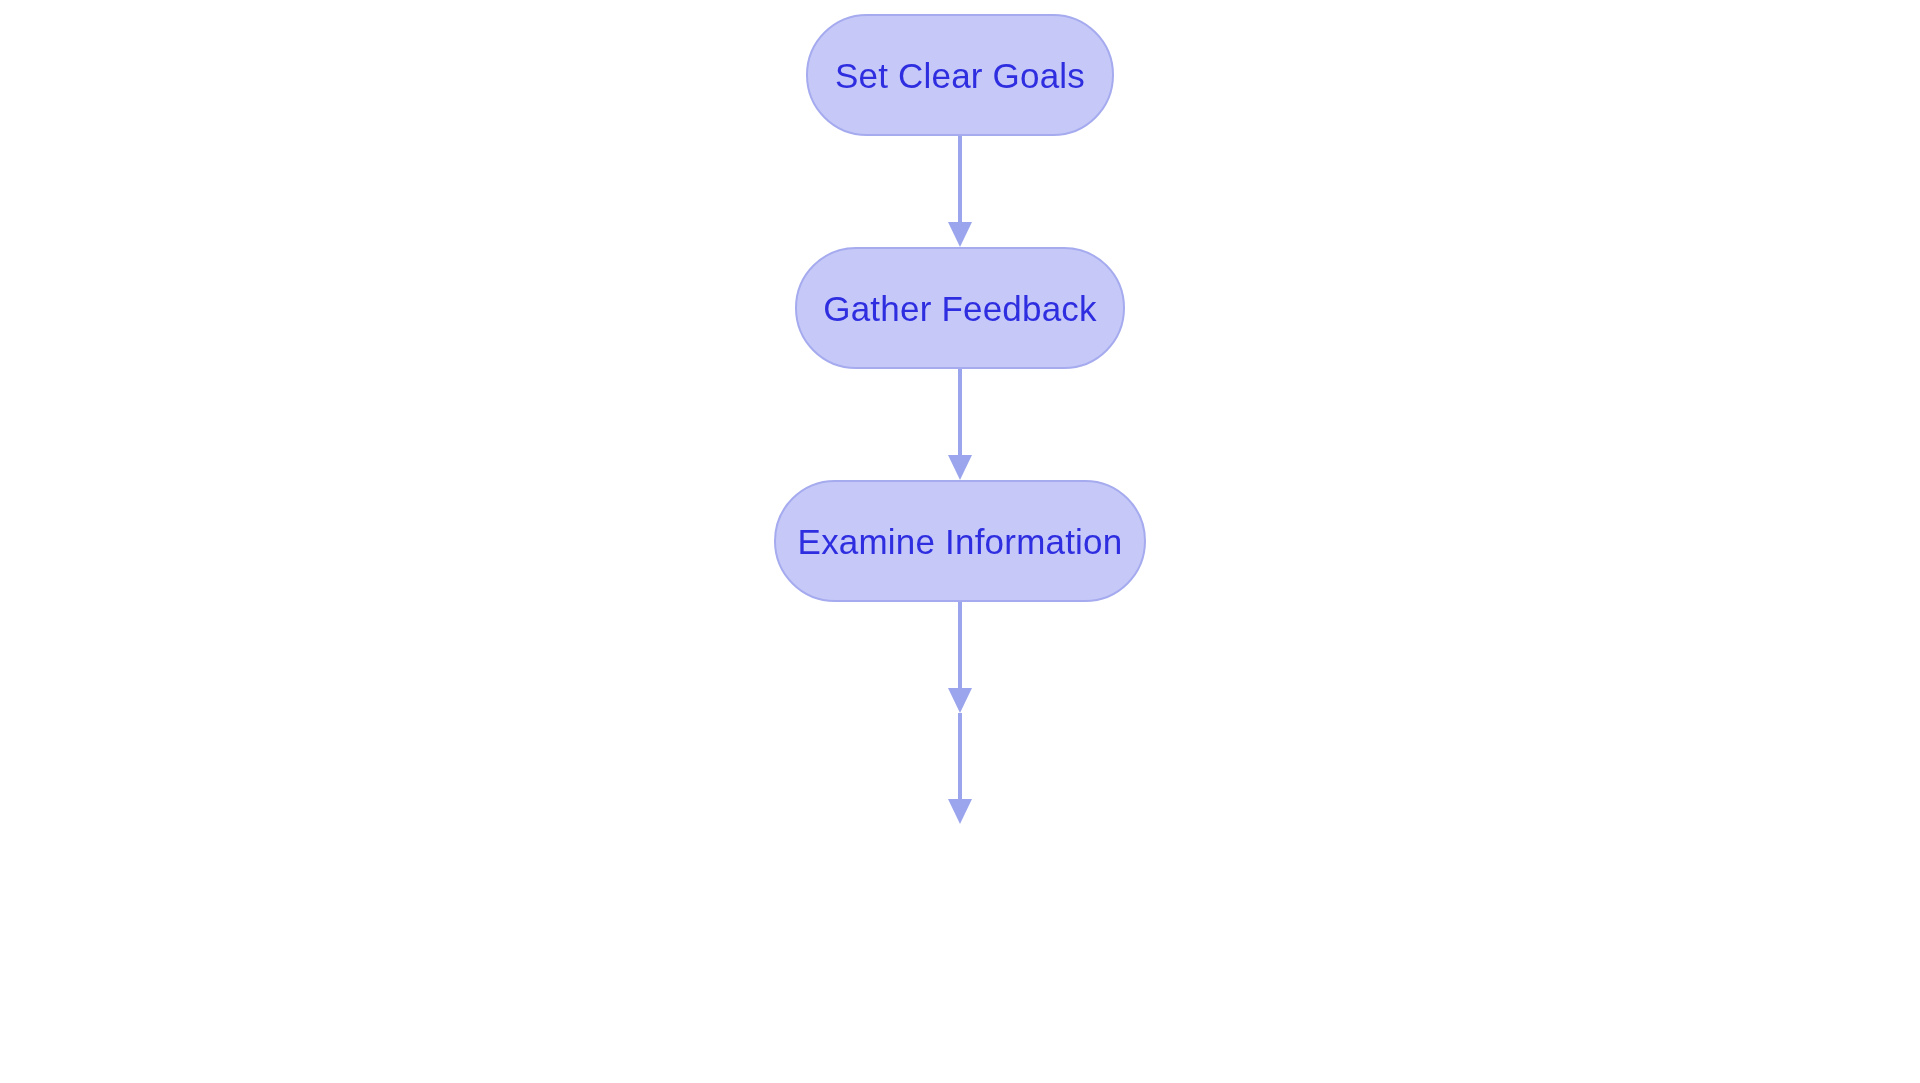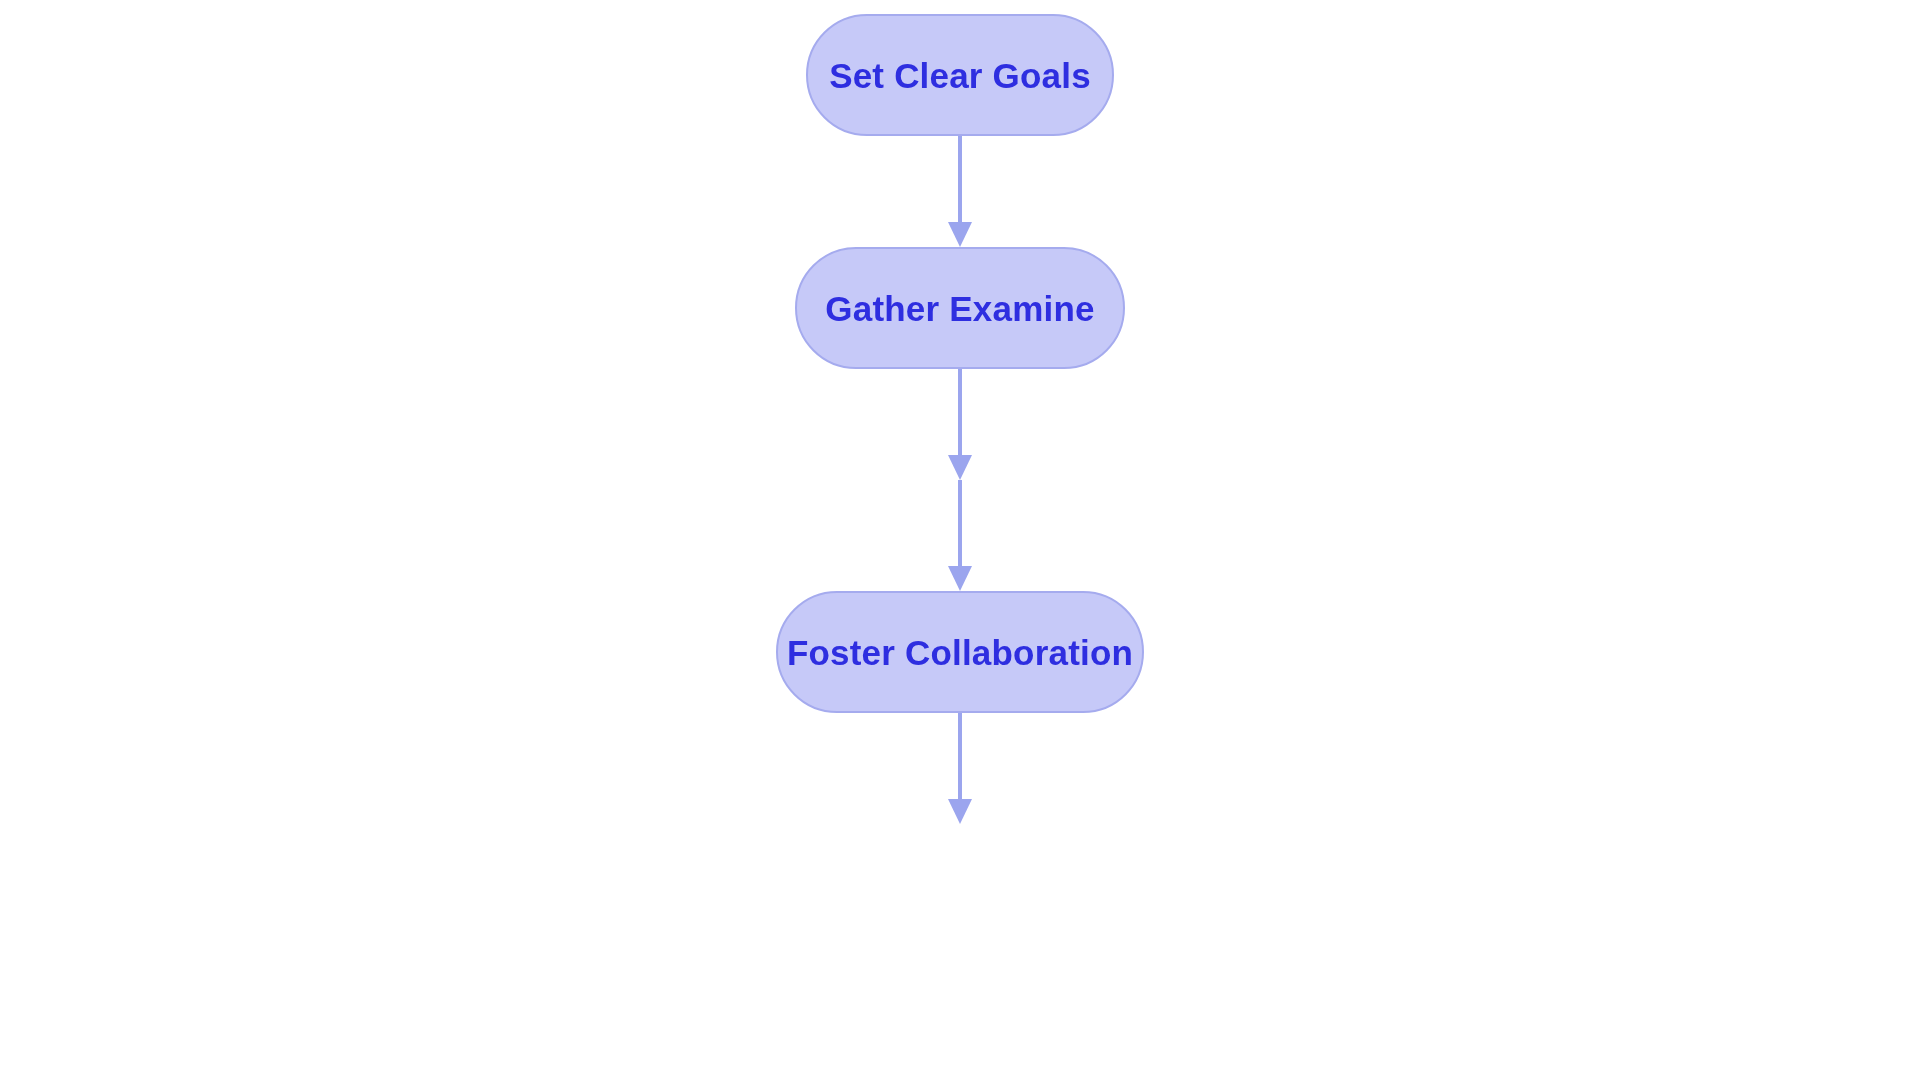--- a/index.html
+++ b/index.html
@@ -39,21 +39,21 @@
     height: 122px;
     box-sizing: border-box;
     background: #c6c9f8;
     border: 2px solid #a5abee;
     border-radius: 61px;
     display: flex;
     align-items: center;
     justify-content: center;
     color: #2e2ee0;
     font-size: 35px;
-    font-weight: 700;
+    font-weight: 400;
     letter-spacing: 0.2px;
     white-space: nowrap;
     user-select: none;
   }
 
   .node-label {
     color: #2e2ee0;
     font-size: 35px;
     line-height: 1;
     padding: 0 34px;
@@ -91,38 +91,38 @@
     <div class="flow-node" id="node-1" style="width:308px;">
       <span class="node-label">Set Clear Goals</span>
     </div>
 
     <div class="flow-connector">
       <div class="connector-stem"></div>
       <div class="connector-head"></div>
     </div>
 
     <div class="flow-node" id="node-2" style="width:330px;">
-      <span class="node-label">Gather Examine</span>
+      <span class="node-label">Gather Feedback</span>
+    </div>
+
+    <div class="flow-connector">
+      <div class="connector-stem"></div>
+      <div class="connector-head"></div>
+    </div>
+
+    <div class="flow-node" id="node-3" style="width:372px;">
+      <span class="node-label">Examine Information</span>
     </div>
 
     <div class="flow-connector">
       <div class="connector-stem"></div>
       <div class="connector-head"></div>
     </div>
 
 
     <div class="flow-connector">
       <div class="connector-stem"></div>
       <div class="connector-head"></div>
     </div>
 
-    <div class="flow-node" id="node-4" style="width:368px;">
-      <span class="node-label">Foster Collaboration</span>
-    </div>
-
-    <div class="flow-connector">
-      <div class="connector-stem"></div>
-      <div class="connector-head"></div>
-    </div>
-
 
   </div>
 </div>
 
 </body></html>

